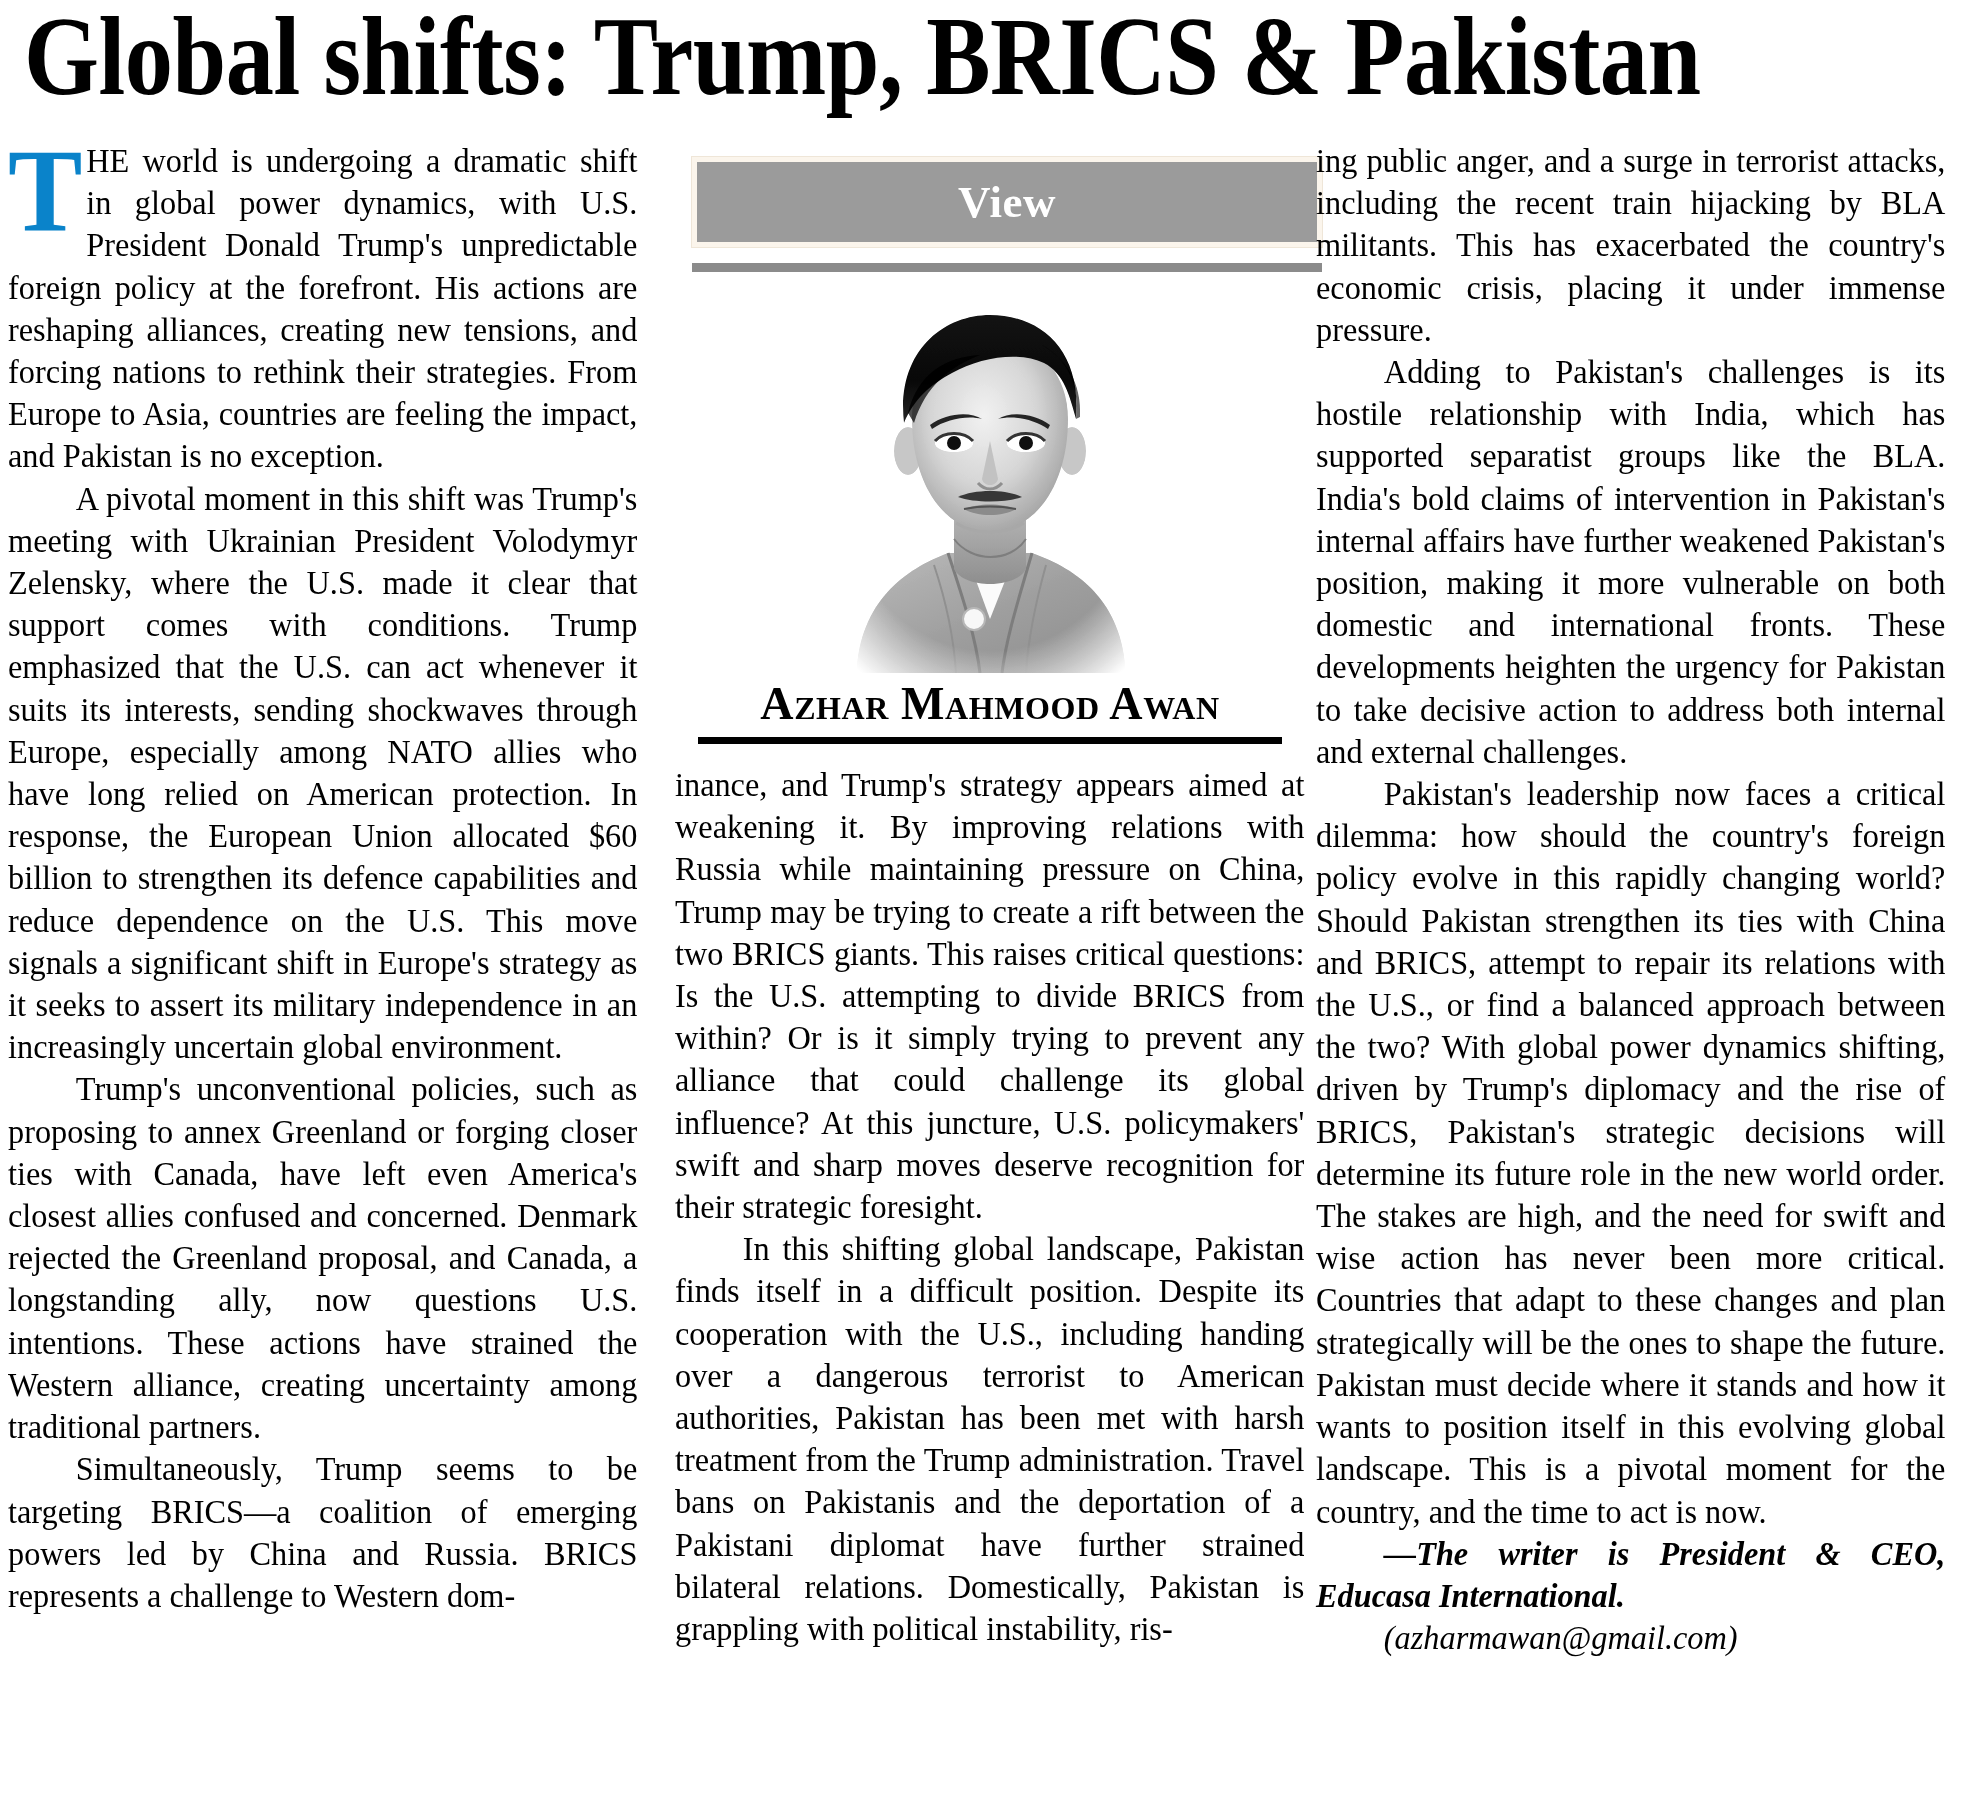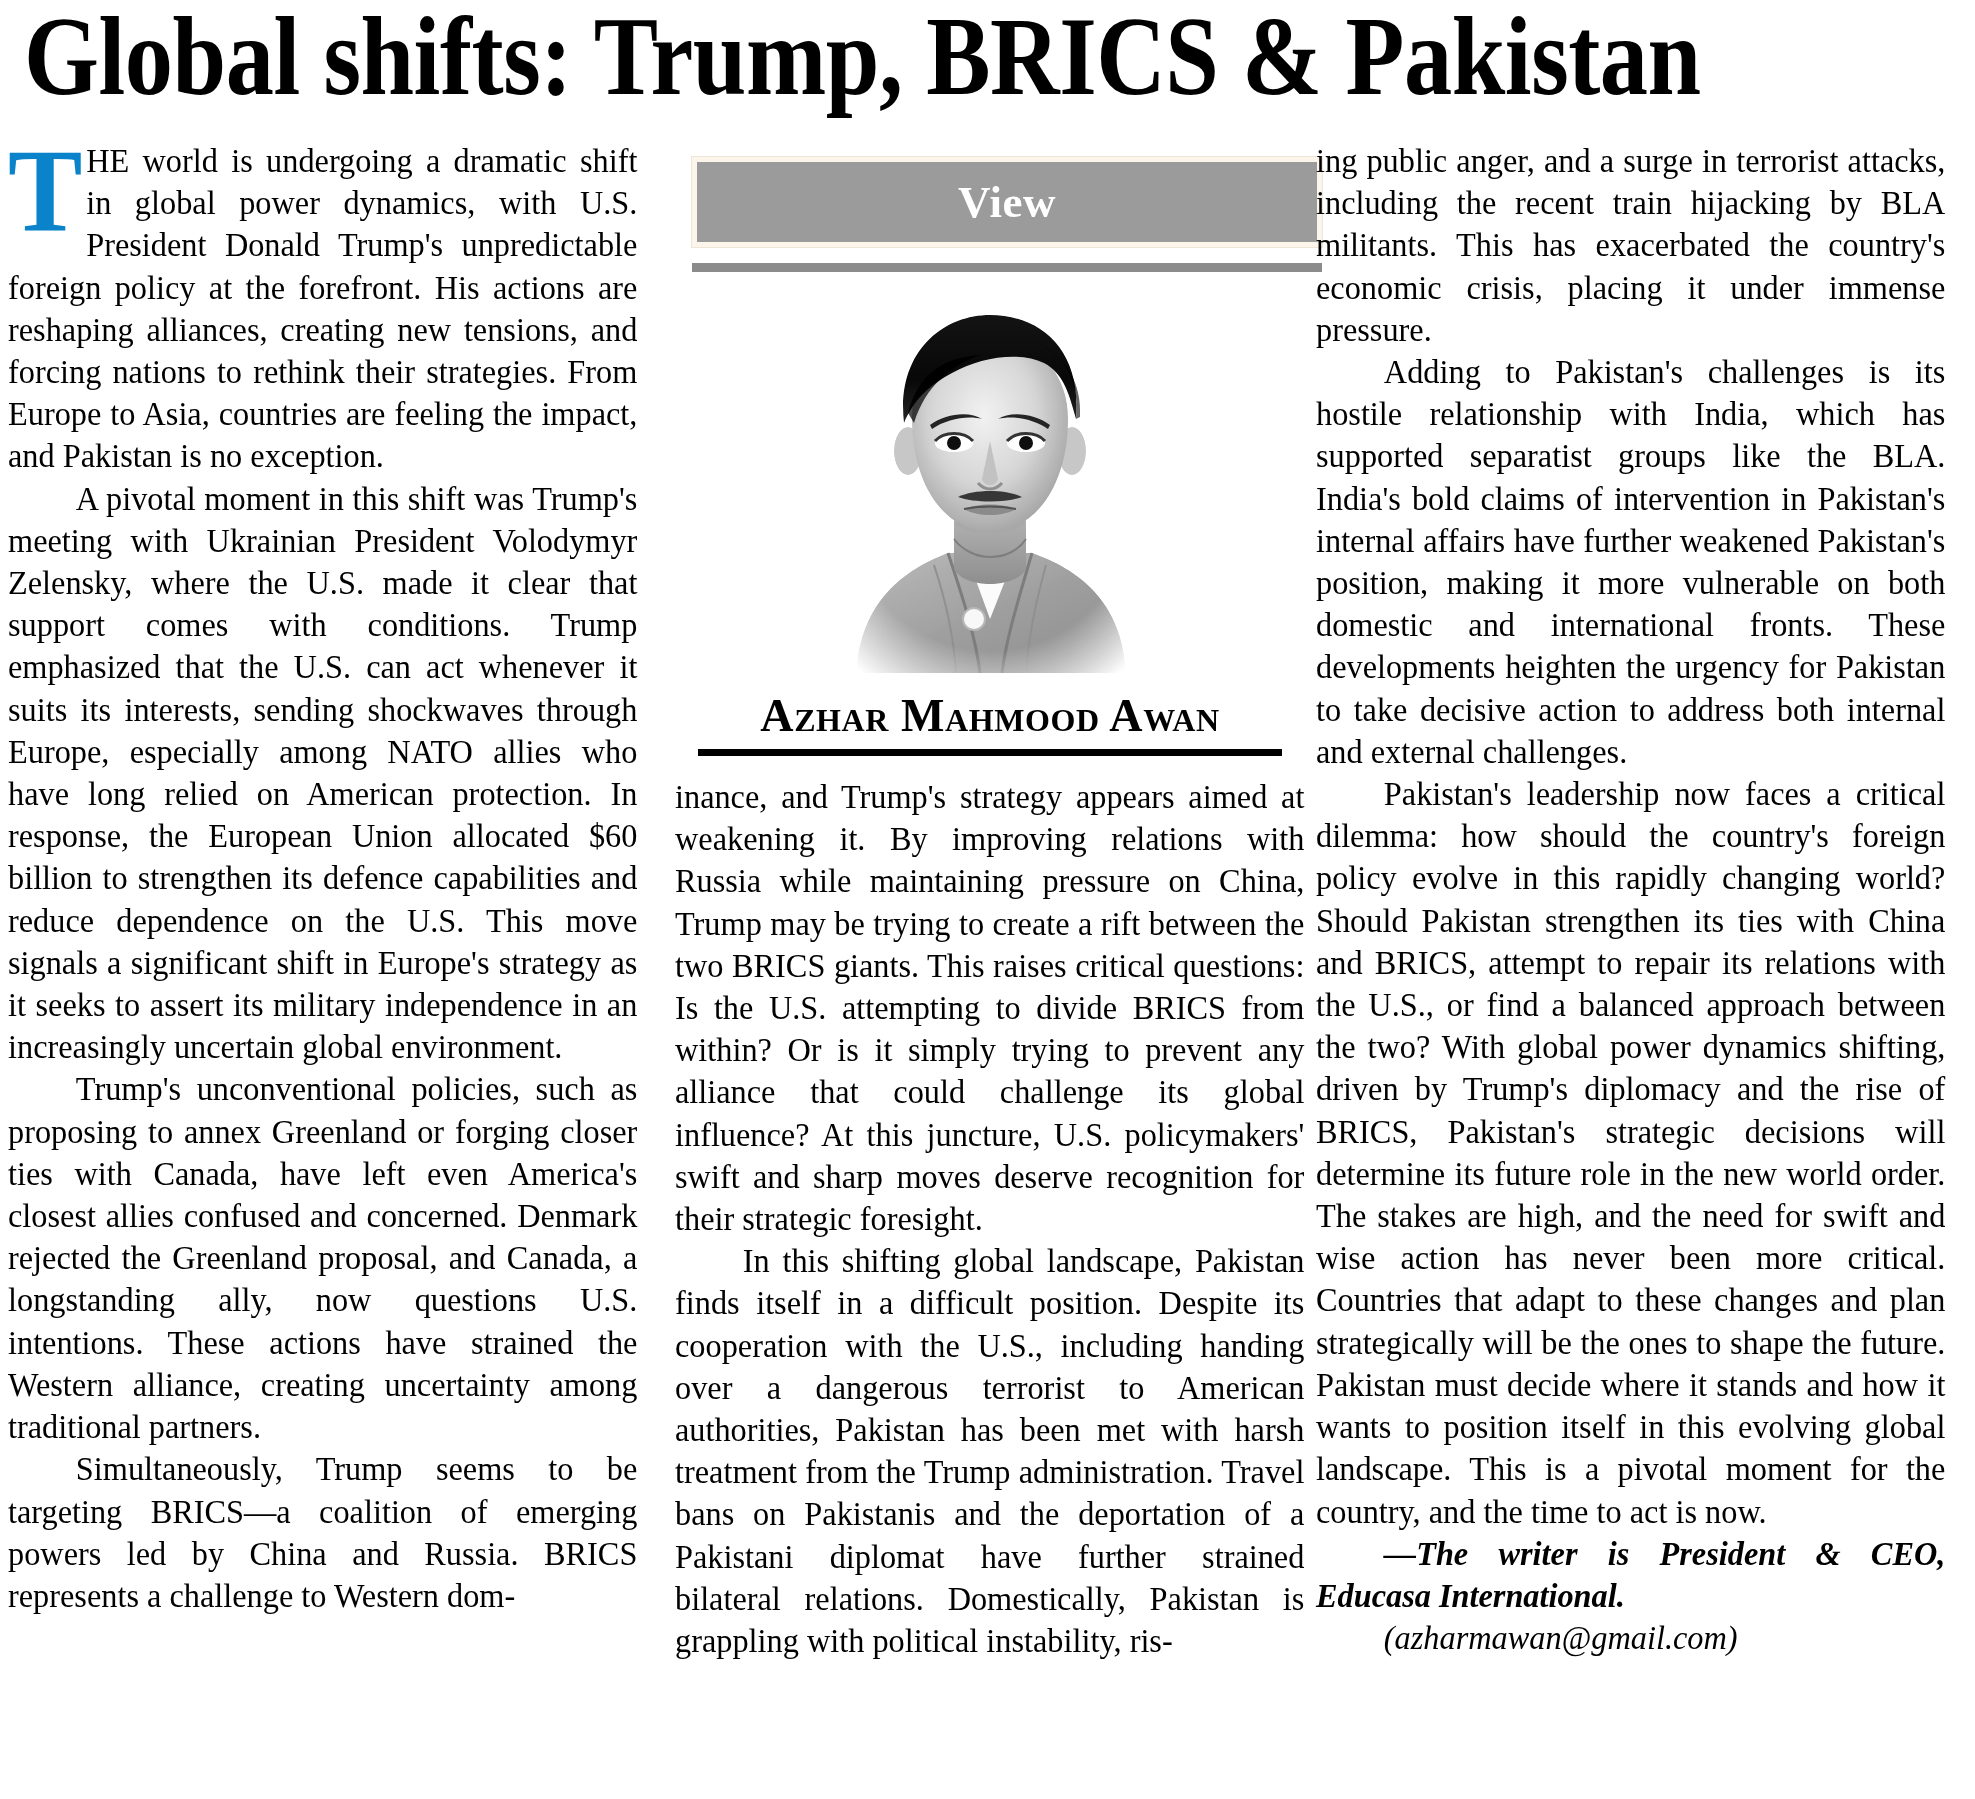--- a/index.html
+++ b/index.html
@@ -138,21 +138,21 @@
   
   .author-name {
     width: 630px;
     text-align: center;
     font-family: "Liberation Serif", "DejaVu Serif", serif;
     font-weight: 700;
     font-size: 46px;
     line-height: 50px;
     font-variant: small-caps;
     letter-spacing: 0.6px;
-    margin-top: 18px;
+    margin-top: 6px;
     color: #000;
   }
   .author-rule {
     width: 584px;
     height: 7px;
     background: #000;
     margin: 8px auto 0 auto;
   }
 
   .col2-body { margin-top: 20px; }

